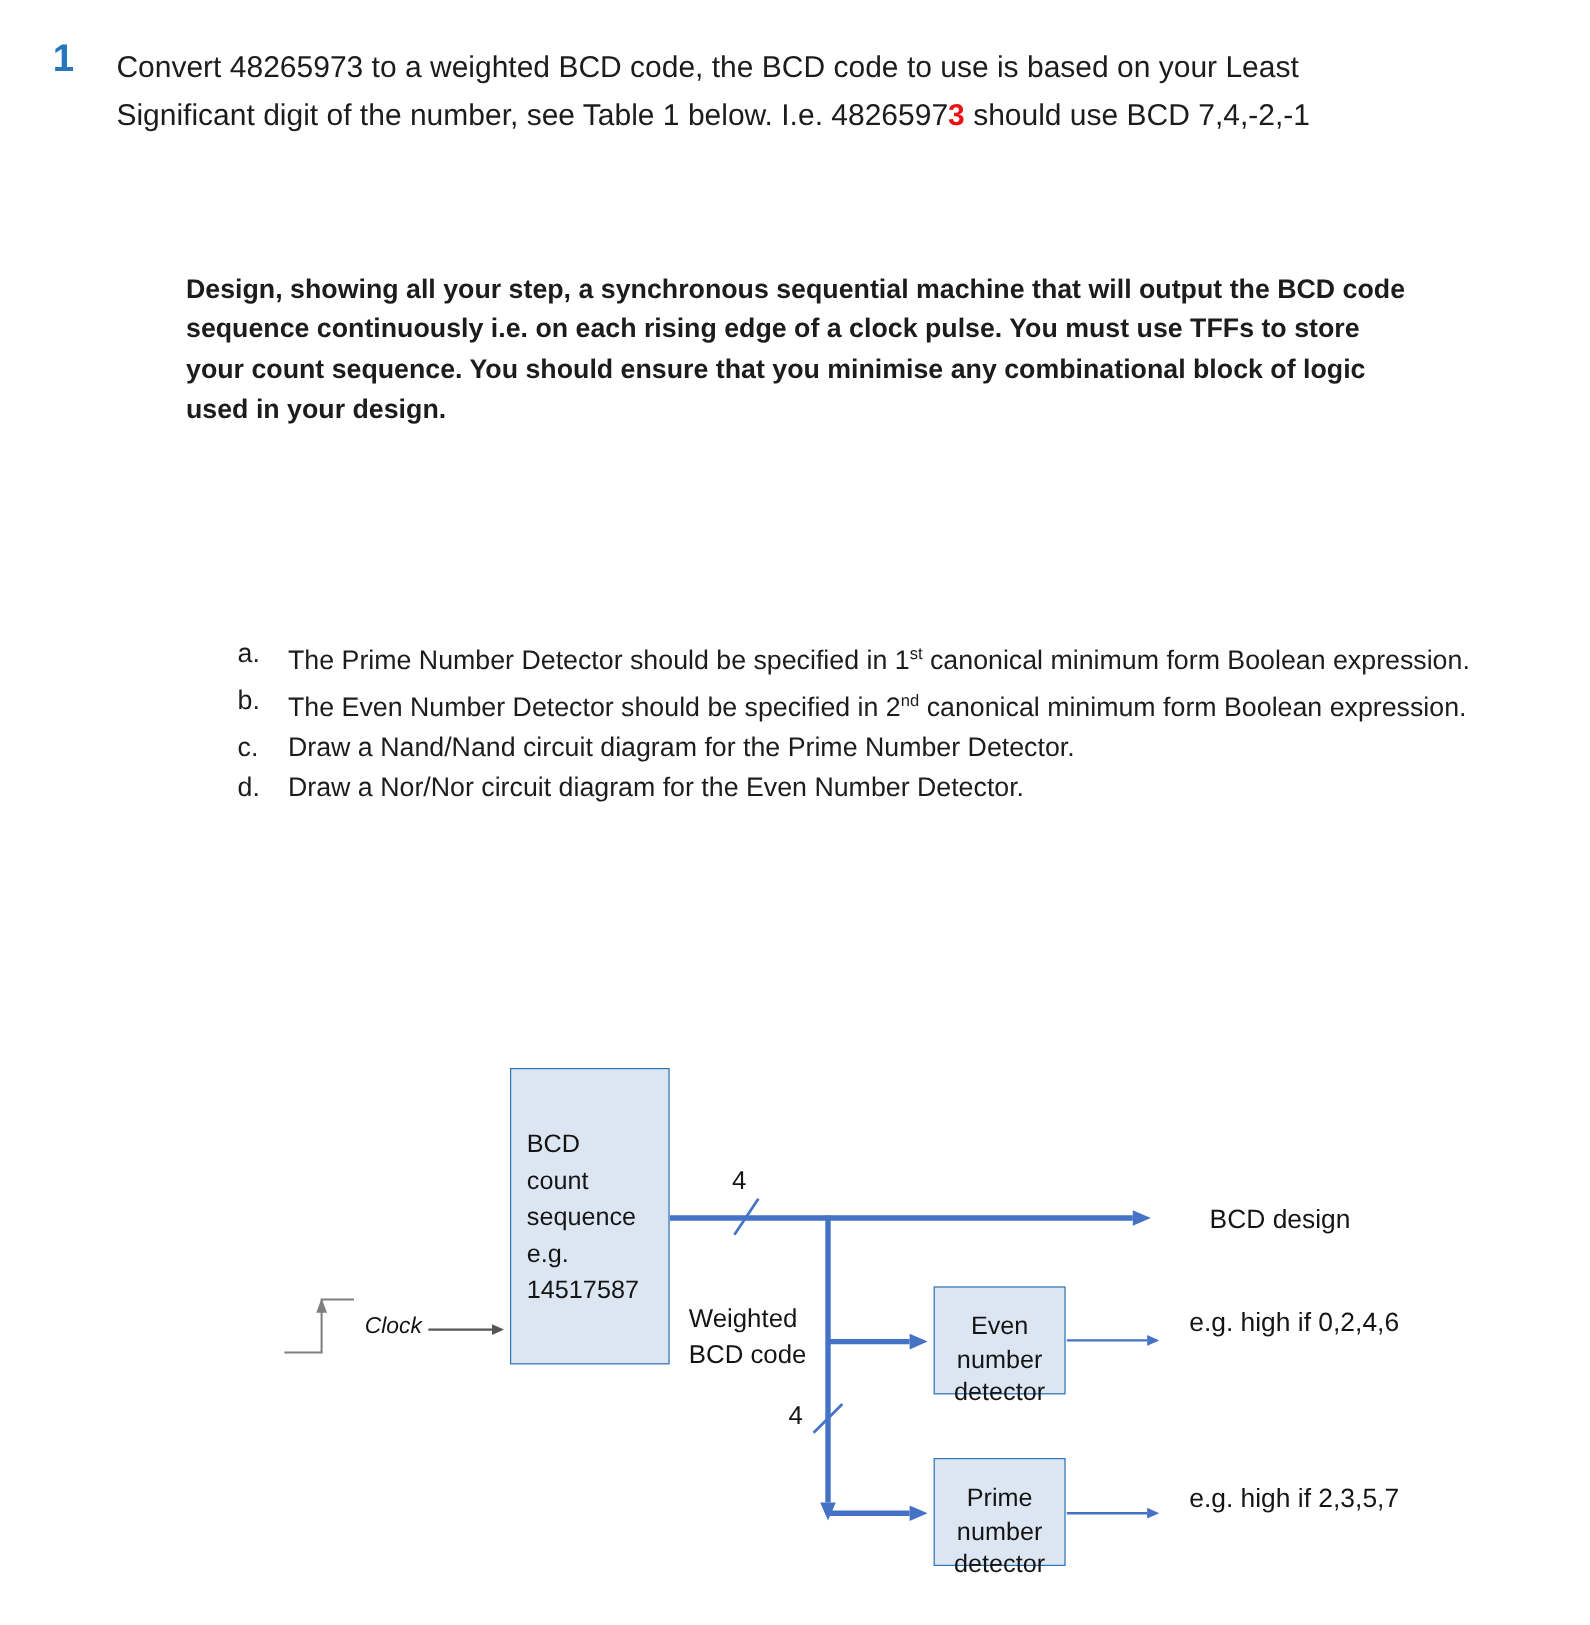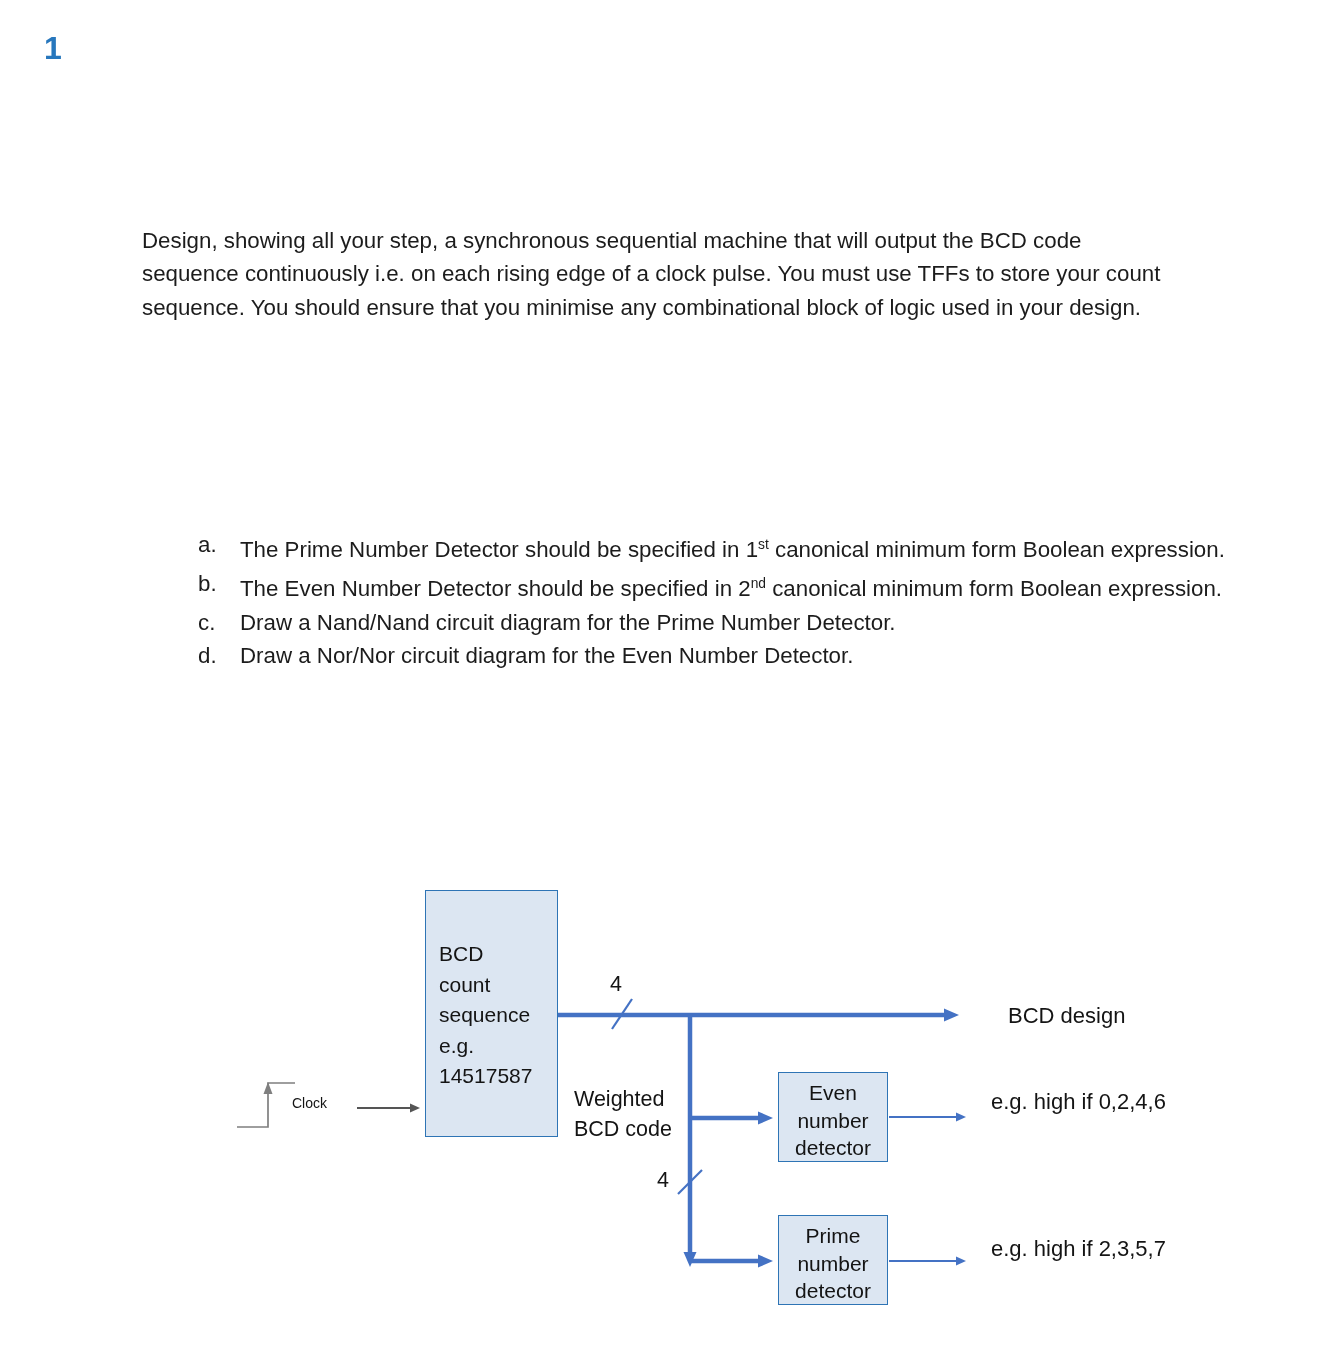--- a/index.html
+++ b/index.html
@@ -18,21 +18,21 @@
     position: absolute; left: 44px; top: 30px;
     font-size: 32px; font-weight: 700; color: #2777bd;
   }
   .q-title { position: absolute; left: 97px; top: 37px; width: 1215px;
     font-size: 25px; line-height: 39.5px; }
   .q-title .line { white-space: nowrap; }
   .red-digit { color: #ee1111; font-weight: 700; }
 
   
   .para { position: absolute; font-size: 22.3px; line-height: 33.4px; color: #1c1c1c; }
-  .para-design { left: 142px; top: 224px; width: 1020px; }
+  .para-design { left: 155px; top: 224px; width: 1020px; font-weight: bold; }
   .para-detectors { left: 163px; top: 396px; width: 1090px; }
 
   
   .abc-list { position: absolute; left: 198px; top: 528px; width: 1060px;
     font-size: 22.3px; line-height: 33.4px; }
   .li { display: flex; }
   .li-label { width: 42px; flex: 0 0 42px; }
   .li-text { flex: 1; }
   .sup { vertical-align: super; font-size: 0.62em; }
 
@@ -49,39 +49,43 @@
   .diag-box {
     position: absolute;
     background: #dce6f2;
     border: 1.6px solid #2e74b5;
     font-size: 21px;
     color: #141414;
   }
   .bcd-box { left: 425px; top: 890px; width: 133px; height: 247px;
     padding: 48px 0 12px 13px; line-height: 30.5px; }
   .det-box { width: 110px; height: 90px; text-align: center;
-    padding-top: 6px; line-height: 27.5px; }
+    padding-top: 19px; line-height: 27.5px; }
   .even-box { left: 778px; top: 1072px; }
   .prime-box { left: 778px; top: 1215px; }
 
   .diag-label { position: absolute; font-size: 21.5px; color: #141414; white-space: nowrap; }
   .lbl-bus4-top { left: 610px; top: 972px; }
   .lbl-weighted { left: 574px; top: 1084px; line-height: 30px; white-space: nowrap; }
   .lbl-bcd-number { left: 1008px; top: 1003px; font-size: 22px; }
   .lbl-even-out { left: 991px; top: 1089px; font-size: 22px; }
   .lbl-bus4-bottom { left: 657px; top: 1168px; }
   .lbl-prime-out { left: 991px; top: 1236px; font-size: 22px; }
-  .lbl-clock { left: 292px; top: 1095px; font-size: 14px; }
+  .lbl-clock { left: 304px; top: 1095px; font-size: 19px; font-style: italic; }
 </style>
 </head>
 <body>
 
 <div class="page">
 
   <div class="q-number">1</div>
+  <div class="q-title">
+    <div class="line">Convert 48265973 to a weighted BCD code, the BCD code to use is based on your Least</div>
+    <div class="line"><span>Significant digit of the number, see Table 1 below. I.e. 4826597</span><span class="red-digit">3</span><span> should use BCD 7,4,-2,-1</span></div>
+  </div>
 
   <div class="para para-design">Design, showing all your step, a synchronous sequential machine that will output the BCD code sequence continuously i.e. on each rising edge of a clock pulse. You must use TFFs to store your count sequence. You should ensure that you minimise any combinational block of logic used in your design.</div>
 
   <div class="abc-list">
     <div class="li">
       <span class="li-label">a.</span>
       <span class="li-text"><span>The Prime Number Detector should be specified in 1</span><span class="sup">st</span><span> canonical minimum form Boolean expression.</span></span>
     </div>
     <div class="li">
       <span class="li-label">b.</span>

